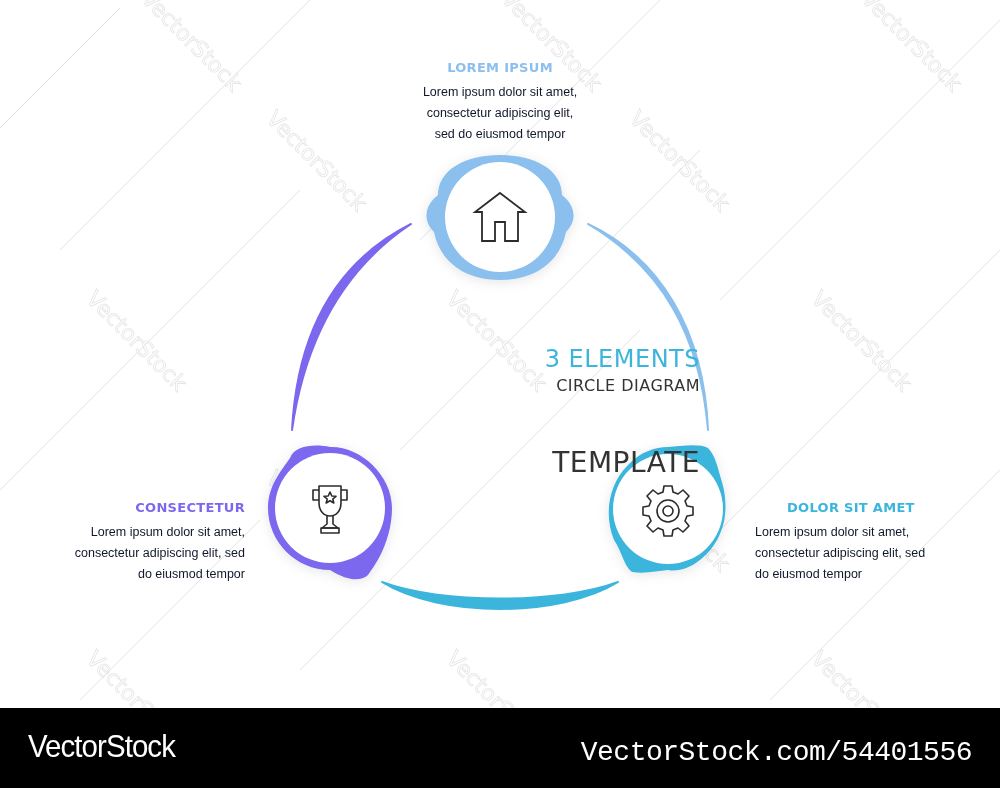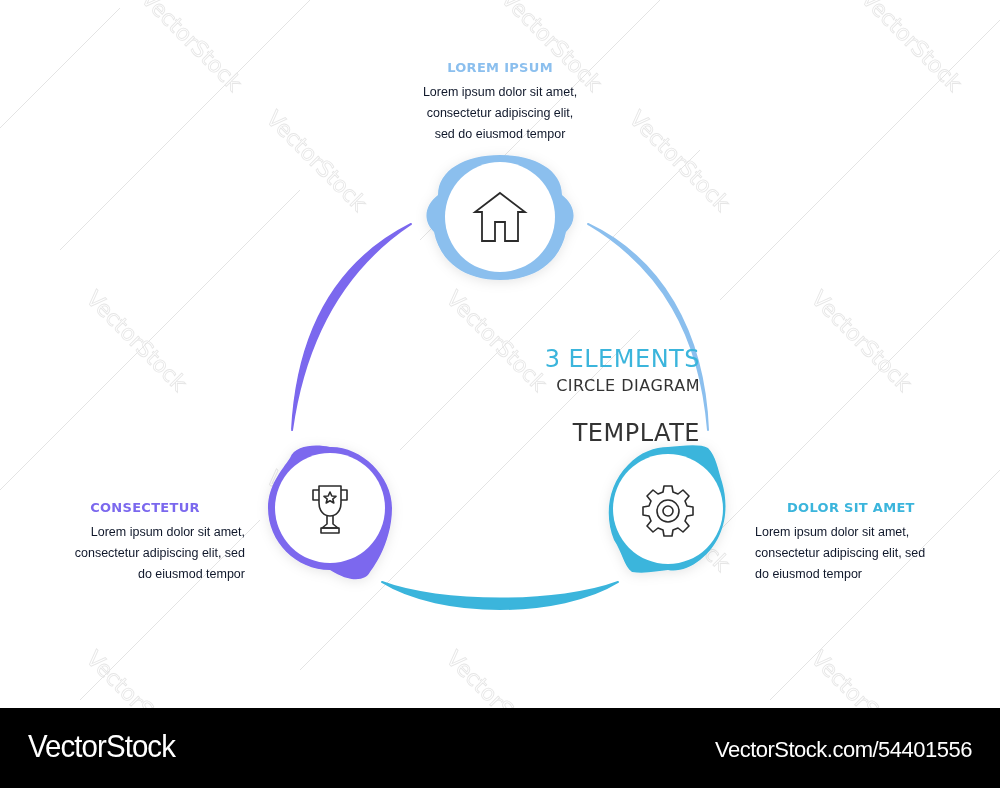--- a/index.html
+++ b/index.html
@@ -24,22 +24,22 @@
   }
   .footer {
     position: absolute; left: 0; top: 708px; width: 1000px; height: 80px;
     background: #000000; color: #ffffff;
   }
   .footer .brand {
     position: absolute; left: 28px; top: 20px; font-family: "Liberation Sans", sans-serif;
     font-size: 32px; letter-spacing: -1px; transform: scaleX(0.92); transform-origin: left;
   }
   .footer .ref {
-    position: absolute; right: 28px; top: 29px; font-family: Liberation Sans, sans-serif;
-    font-size: 22px; letter-spacing: -0.5px;
+    position: absolute; right: 28px; top: 29px; font-family: Liberation Mono, monospace;
+    font-size: 28px; letter-spacing: -0.5px;
   }
 </style>
 </head>
 <body>
 
 <svg class="wm" viewBox="0 0 1000 708">
   <g stroke="#e4e4e4" stroke-width="1" fill="none">
     <line x1="120" y1="8" x2="0" y2="128"></line>
     <line x1="310" y1="0" x2="60" y2="250"></line>
     <line x1="300" y1="190" x2="0" y2="490"></line>
@@ -112,23 +112,23 @@
   </g>
 </svg>
 
 <div class="label-title" style="left:400px; width:200px; top:60px; text-align:center; color:#8bbfee;">LOREM IPSUM</div>
 <div class="label-body" style="left:380px; width:240px; top:82px; text-align:center;">Lorem ipsum dolor sit amet,
 consectetur  adipiscing  elit,
 sed do eiusmod tempor</div>
 
 <div class="center-text" style="top:345px; font-size:24px; color:#3bb5dc;">3 ELEMENTS</div>
 <div class="center-text" style="top:376px; font-size:16px; color:#333333;">CIRCLE DIAGRAM</div>
-<div class="center-text" style="top:419px; font-size:24px; color:#333333;">TEMPLATE</div>
+<div class="center-text" style="top:446px; font-size:28px; color:#333333;">TEMPLATE</div>
 
-<div class="label-title" style="left:45px; width:200px; top:500px; text-align:center; color:#7b68ee;">CONSECTETUR</div>
+<div class="label-title" style="left:45px; width:200px; top:500px; text-align:right; color:#7b68ee;">CONSECTETUR</div>
 <div class="label-body" style="left:25px; width:220px; top:522px; text-align:right;">Lorem ipsum dolor sit amet,
 consectetur adipiscing elit, sed
 do eiusmod tempor</div>
 
 <div class="label-title" style="left:755px; width:220px; top:500px; text-align:left; color:#3bb5dc;margin-left:32px;">DOLOR SIT AMET</div>
 <div class="label-body" style="left:755px; width:230px; top:522px; text-align:left;">Lorem ipsum dolor sit amet,
 consectetur adipiscing elit, sed
 do eiusmod tempor</div>
 
 <div class="footer">

